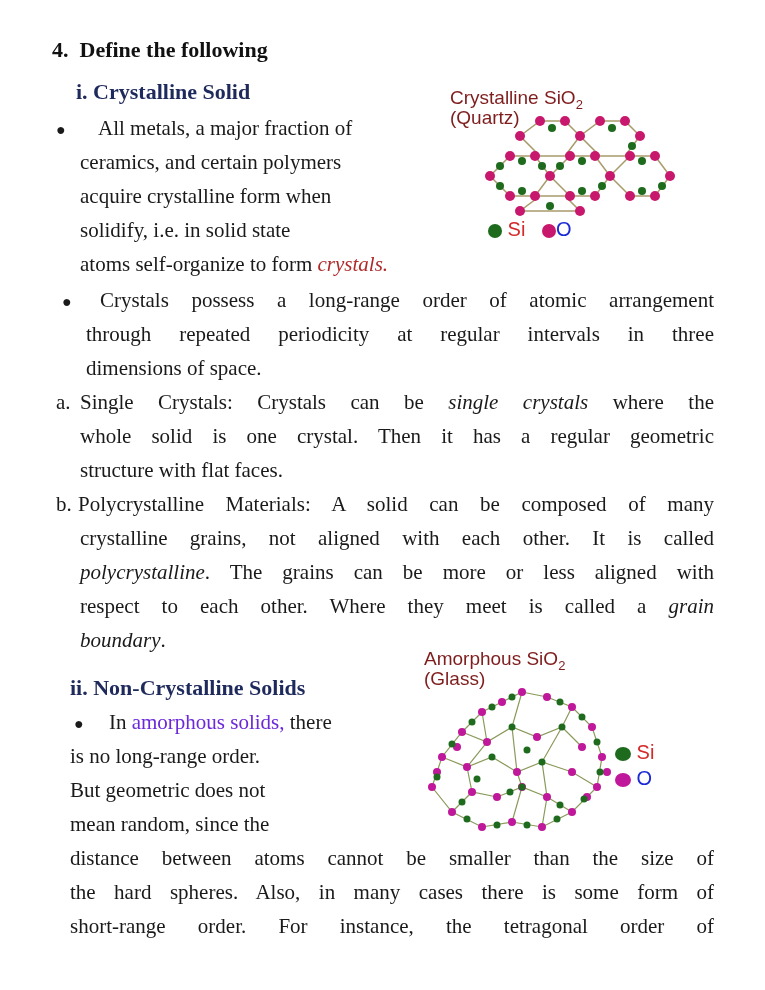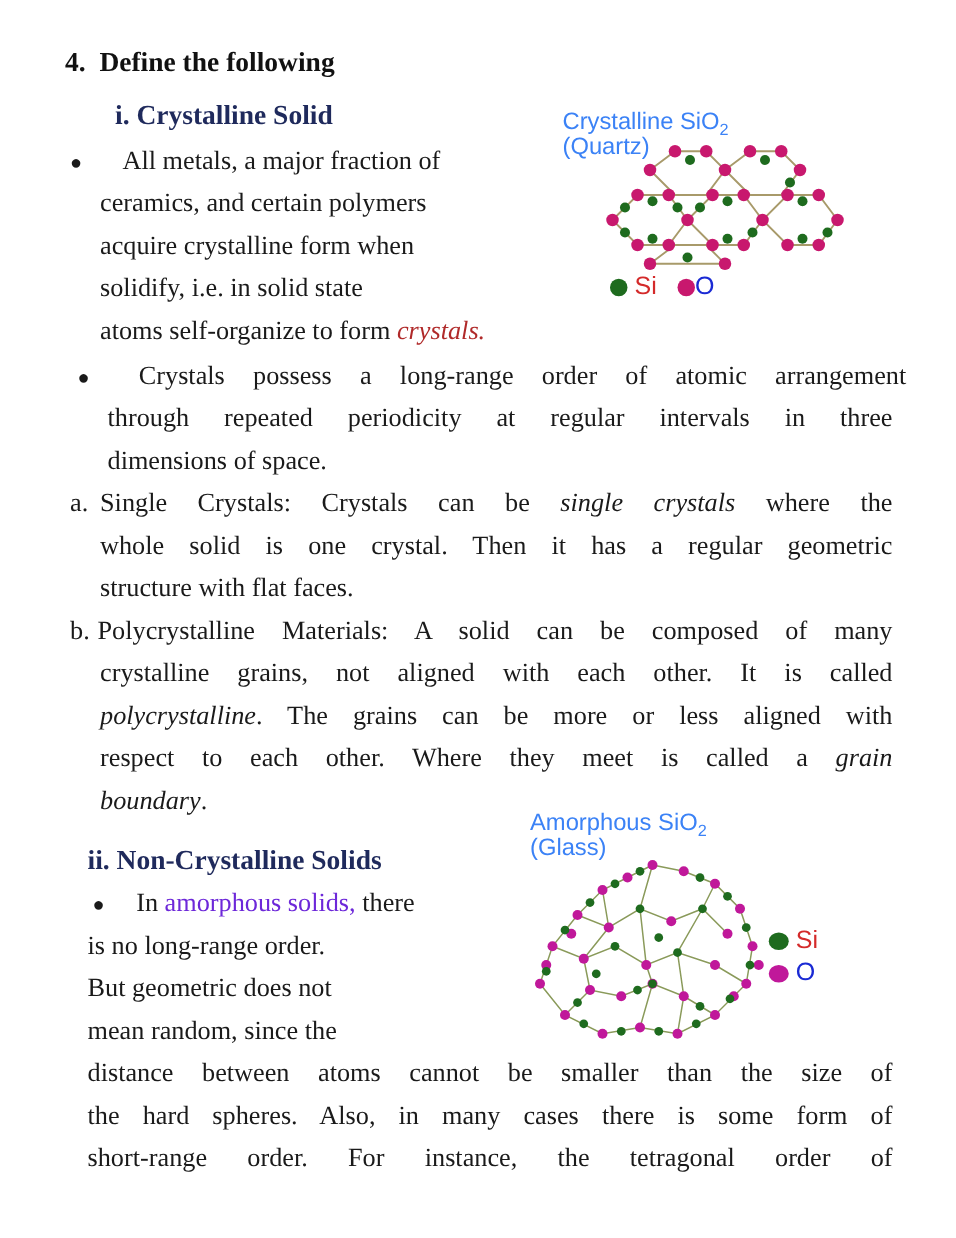--- a/index.html
+++ b/index.html
@@ -8,32 +8,32 @@
   .abs { position: absolute; }
   .txt { font-size: 21px; line-height: 34px; white-space: nowrap; }
   .just { text-align: justify; text-align-last: justify; white-space: normal; }
   .h1 { font-weight: bold; font-size: 22px; color: #111; }
   .h2 { font-weight: bold; font-size: 22px; color: #1f2a5c; }
   .red { color: #6d28d9; }
   .redi { color: #b02a2a; font-style: italic; }
   .it { font-style: italic; }
   .b { font-weight: normal; }
   .bullet { font-size: 16px; }
-  .fig-title { font-family: "Liberation Sans", "DejaVu Sans", sans-serif; font-size: 19px; line-height: 20px; color: #3b82f6; }
+  .fig-title { font-family: "Liberation Sans", "DejaVu Sans", sans-serif; font-size: 19px; line-height: 20px; color: #7f1d1d; }
   .legend { font-family: "Liberation Sans", "DejaVu Sans", sans-serif; font-size: 20px; }
   .dot { display:inline-block; width:14px; height:14px; border-radius:50%; vertical-align: middle; }
 </style>
 </head>
 <body>
 
 <div class="abs txt h1" style="left:52px; top:33px;">
   <span>4.</span>&nbsp;&nbsp;<span>Define the following</span>
 </div>
 
-<div class="abs txt h2" style="left:92px; top:75px;">i. Crystalline Solid</div>
+<div class="abs txt h2" style="left:76px; top:75px;">i. Crystalline Solid</div>
 
 <div class="abs txt" style="left:56px; top:111px;">
   <span class="bullet">●</span>
 </div>
 <div class="abs txt" style="left:98px; top:111px;">All metals, a major fraction of</div>
 <div class="abs txt" style="left:80px; top:145px;">ceramics, and certain polymers</div>
 <div class="abs txt" style="left:80px; top:179px;">acquire crystalline form when</div>
 <div class="abs txt" style="left:80px; top:213px;">solidify, i.e. in solid state</div>
 <div class="abs txt" style="left:80px; top:247px;">
   <span>atoms self-organize to form </span><span class="redi">crystals.</span>
@@ -102,21 +102,21 @@
   <div class="abs legend" style="left:48px; top:134px;">
     <span class="dot" style="background:#1e6b1e"></span>
     <span style="color:#d42a2a">Si</span>
     &nbsp;&nbsp;<span class="dot" style="background:#c8186e"></span><span style="color:#1a2ad4">O</span>
   </div>
 </div>
 
 <div class="abs txt" style="left:62px; top:283px;">
   <span class="bullet">●</span>
 </div>
-<div class="abs txt just" style="left:100px; top:283px; width:614px;margin-left:11px;">Crystals possess a long-range order of atomic arrangement</div>
+<div class="abs txt just" style="left:100px; top:283px; width:614px;">Crystals possess a long-range order of atomic arrangement</div>
 <div class="abs txt just" style="left:86px; top:317px; width:628px;">through repeated periodicity at regular intervals in three</div>
 <div class="abs txt" style="left:86px; top:351px;">dimensions of space.</div>
 
 <div class="abs txt" style="left:56px; top:385px;">a.</div>
 <div class="abs txt just" style="left:80px; top:385px; width:634px;">
   <span class="b">Single Crystals:</span> <span>Crystals can be </span><span class="it">single crystals</span><span> where the</span>
 </div>
 <div class="abs txt just" style="left:80px; top:419px; width:634px;">whole solid is one crystal. Then it has a regular geometric</div>
 <div class="abs txt" style="left:80px; top:453px;">structure with flat faces.</div>
 

